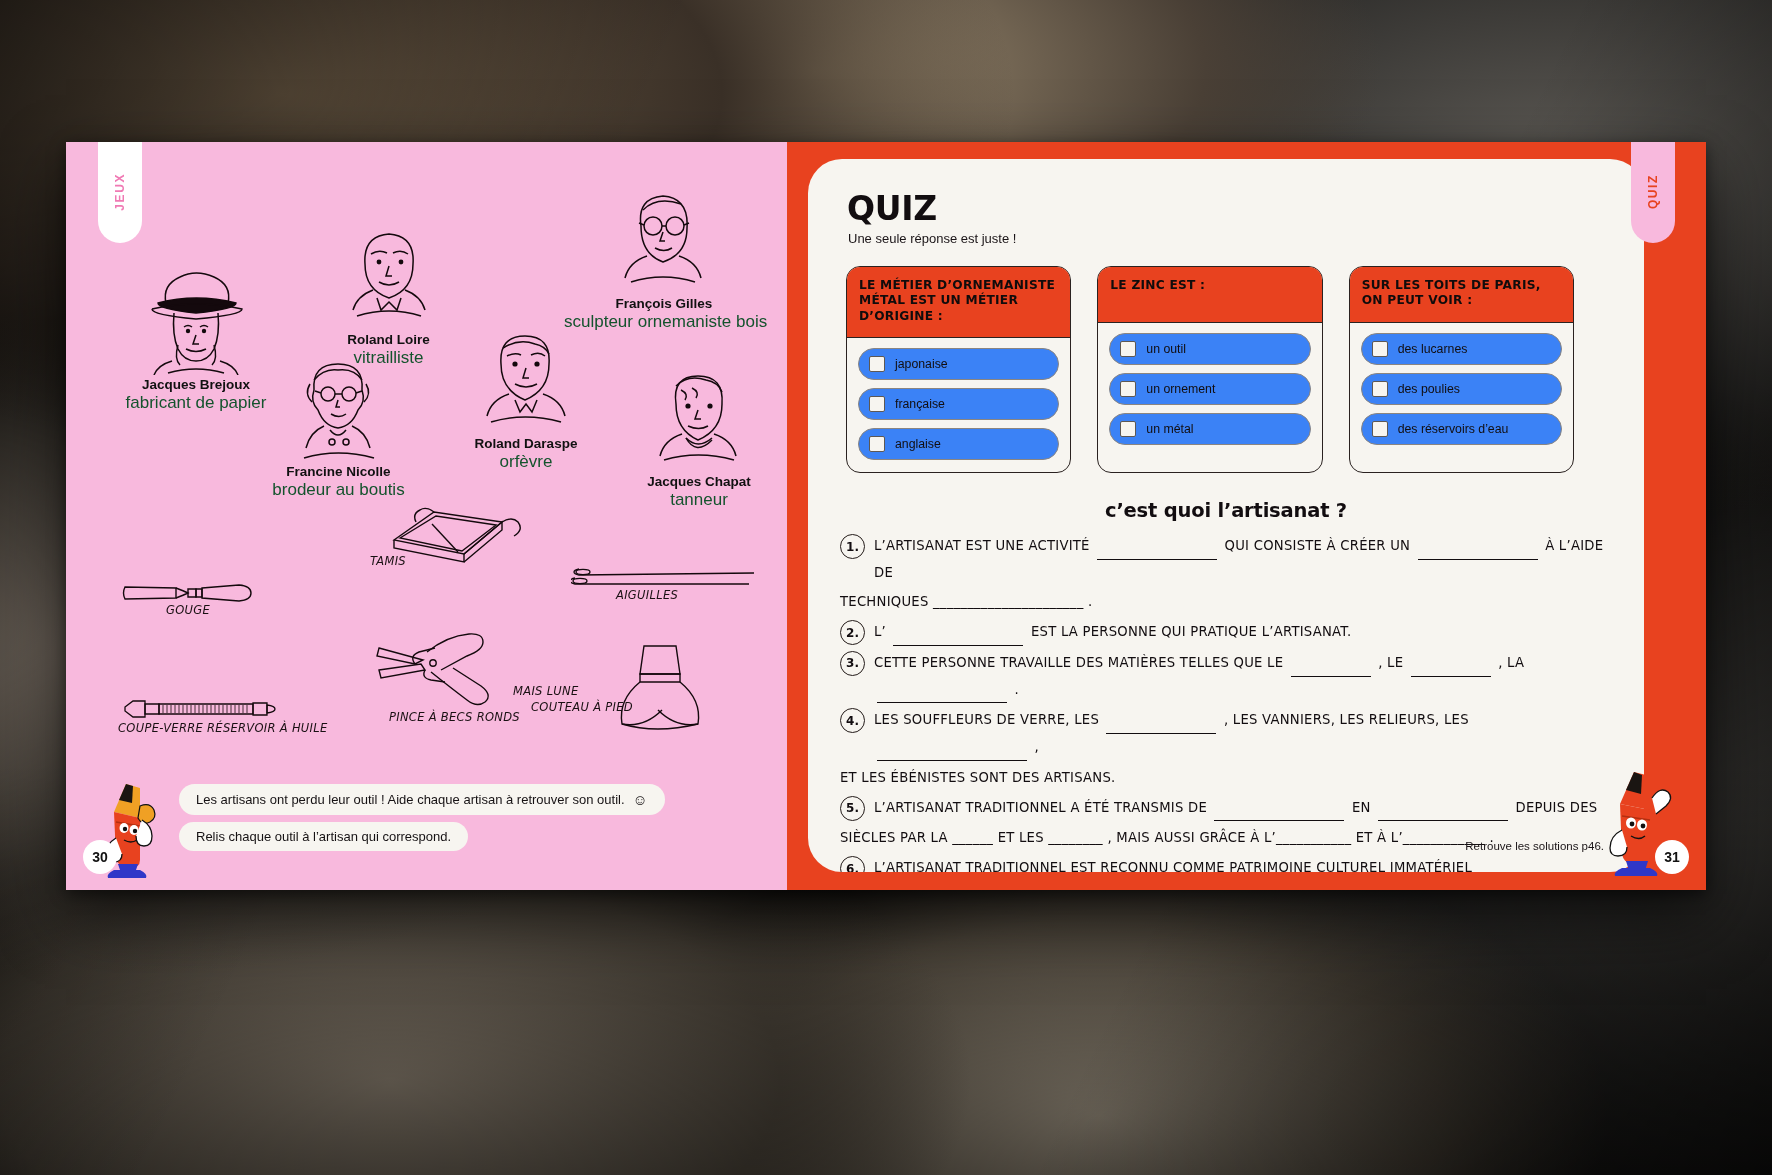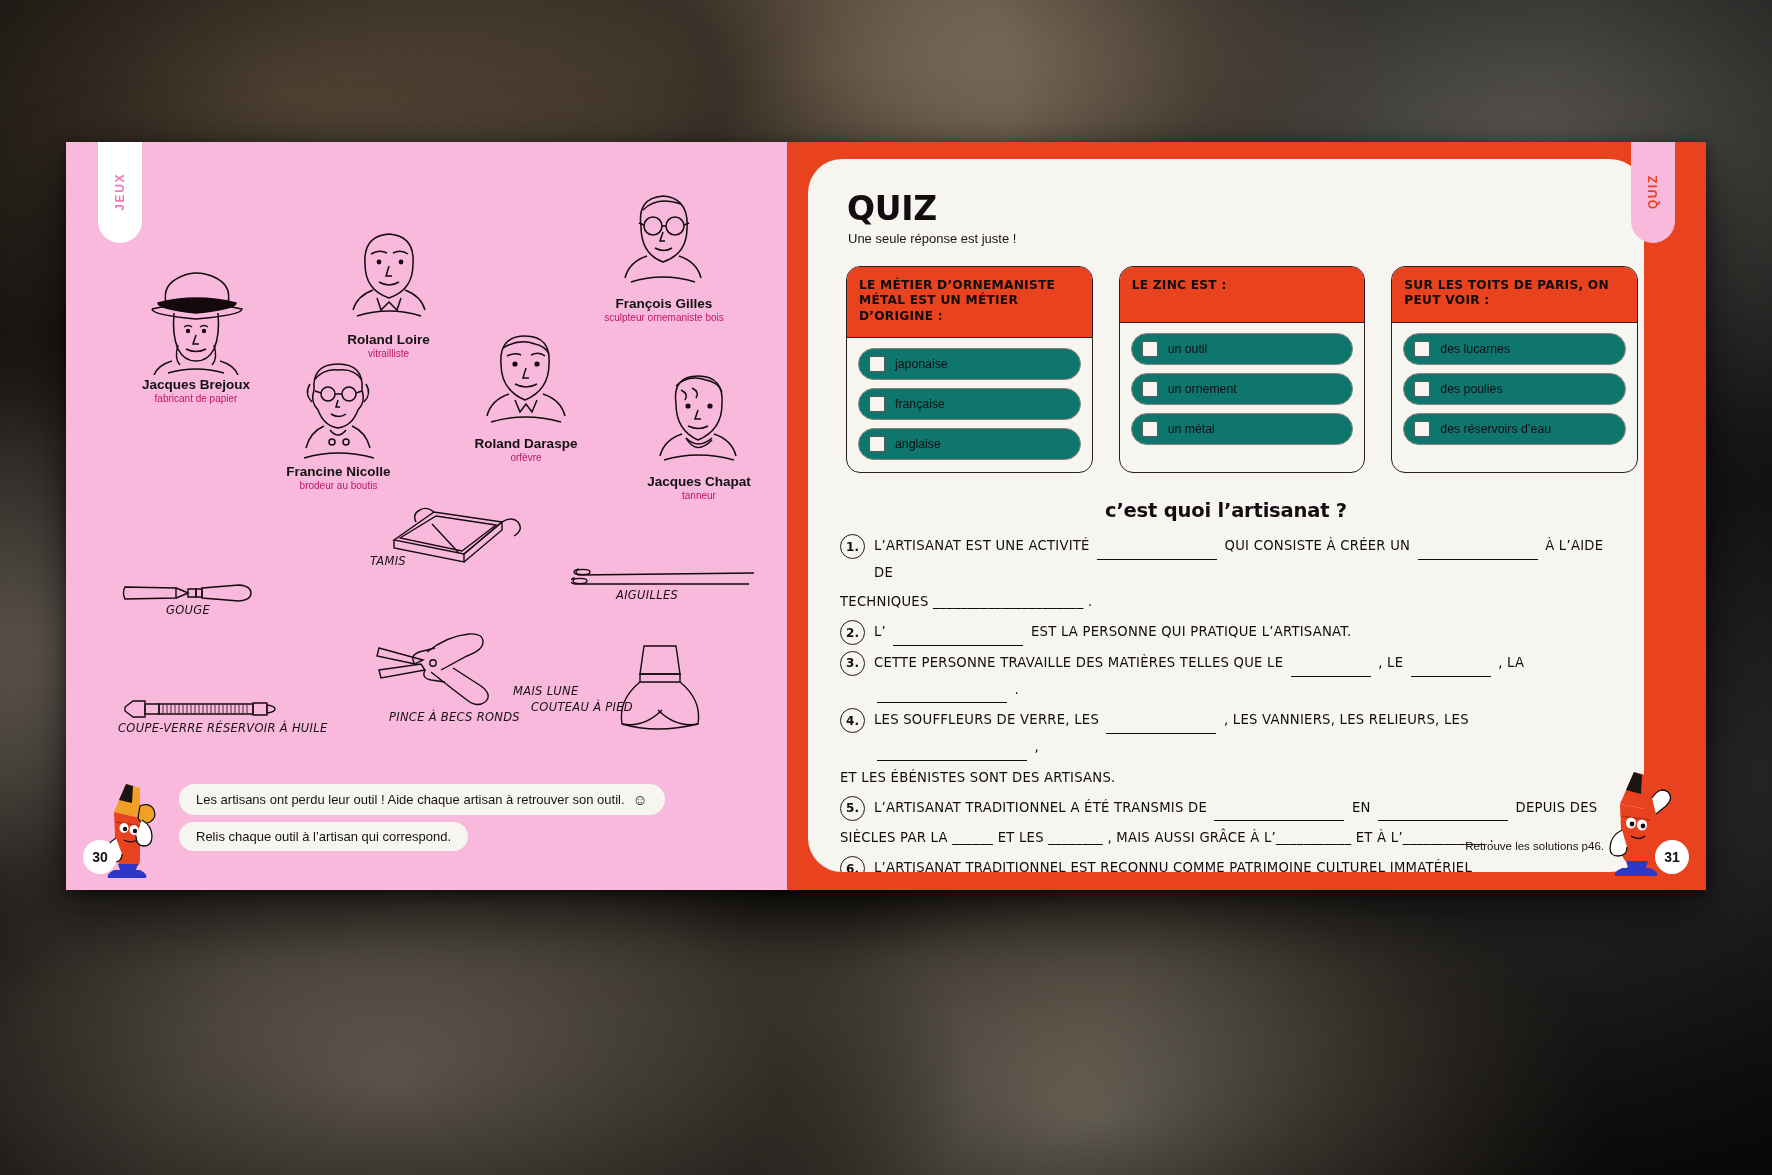--- a/index.html
+++ b/index.html
@@ -77,21 +77,21 @@
   }
 
   
   .portrait { position: absolute; text-align: center; }
   .portrait .face-wrap { display: flex; justify-content: center; }
   .portrait .p-name {
     font-size: 13.5px; font-weight: 700; color: #111;
     line-height: 1.15; margin-top: 2px; white-space: nowrap;
   }
   .portrait .p-job {
-    font-size: 10px; font-weight: 400; color: #be185d;
+    font-size: 17px; font-weight: 400; color: #14532d;
     line-height: 1.2; white-space: nowrap;
   }
 
   
   .tool { position: absolute; }
   .tool .t-label {
     font-size: 11.5px;
     letter-spacing: 0.3px;
     color: #1a1013;
     font-family: "DejaVu Sans", sans-serif;
@@ -165,21 +165,21 @@
   }
   .subtitle-right {
     position: absolute; left: 40px; top: 72px;
     font-size: 13px; color: #1a1417;
   }
 
   
   .quiz-row {
     position: absolute;
     left: 38px; top: 107px;
-    width: 792px;
+    width: 728px;
     display: flex;
     gap: 26px;
   }
   .quiz-card {
     flex: 1 1 0;
     border: 1.4px solid #2a2220;
     border-radius: 14px;
     overflow: hidden;
     background: #f7f5f0;
   }
@@ -195,21 +195,21 @@
     color: #100c0c;
     line-height: 1.27;
   }
   .quiz-body { padding: 10px 11px 12px 11px; }
   .opt {
     display: flex; align-items: center; gap: 10px;
     border: 1.1px solid #8b8580;
     border-radius: 999px;
     padding: 7px 10px;
     margin-bottom: 8px;
-    background: #0f766e;
+    background: #3b82f6;
   }
   .opt:last-child { margin-bottom: 0; }
   .opt .box {
     width: 16px; height: 16px;
     border: 1.2px solid #5d5854;
     border-radius: 2px;
     background: #f7f5f0;
     flex: 0 0 auto;
   }
   .opt .o-label { font-size: 12.3px; color: #120e10; white-space: nowrap; }

